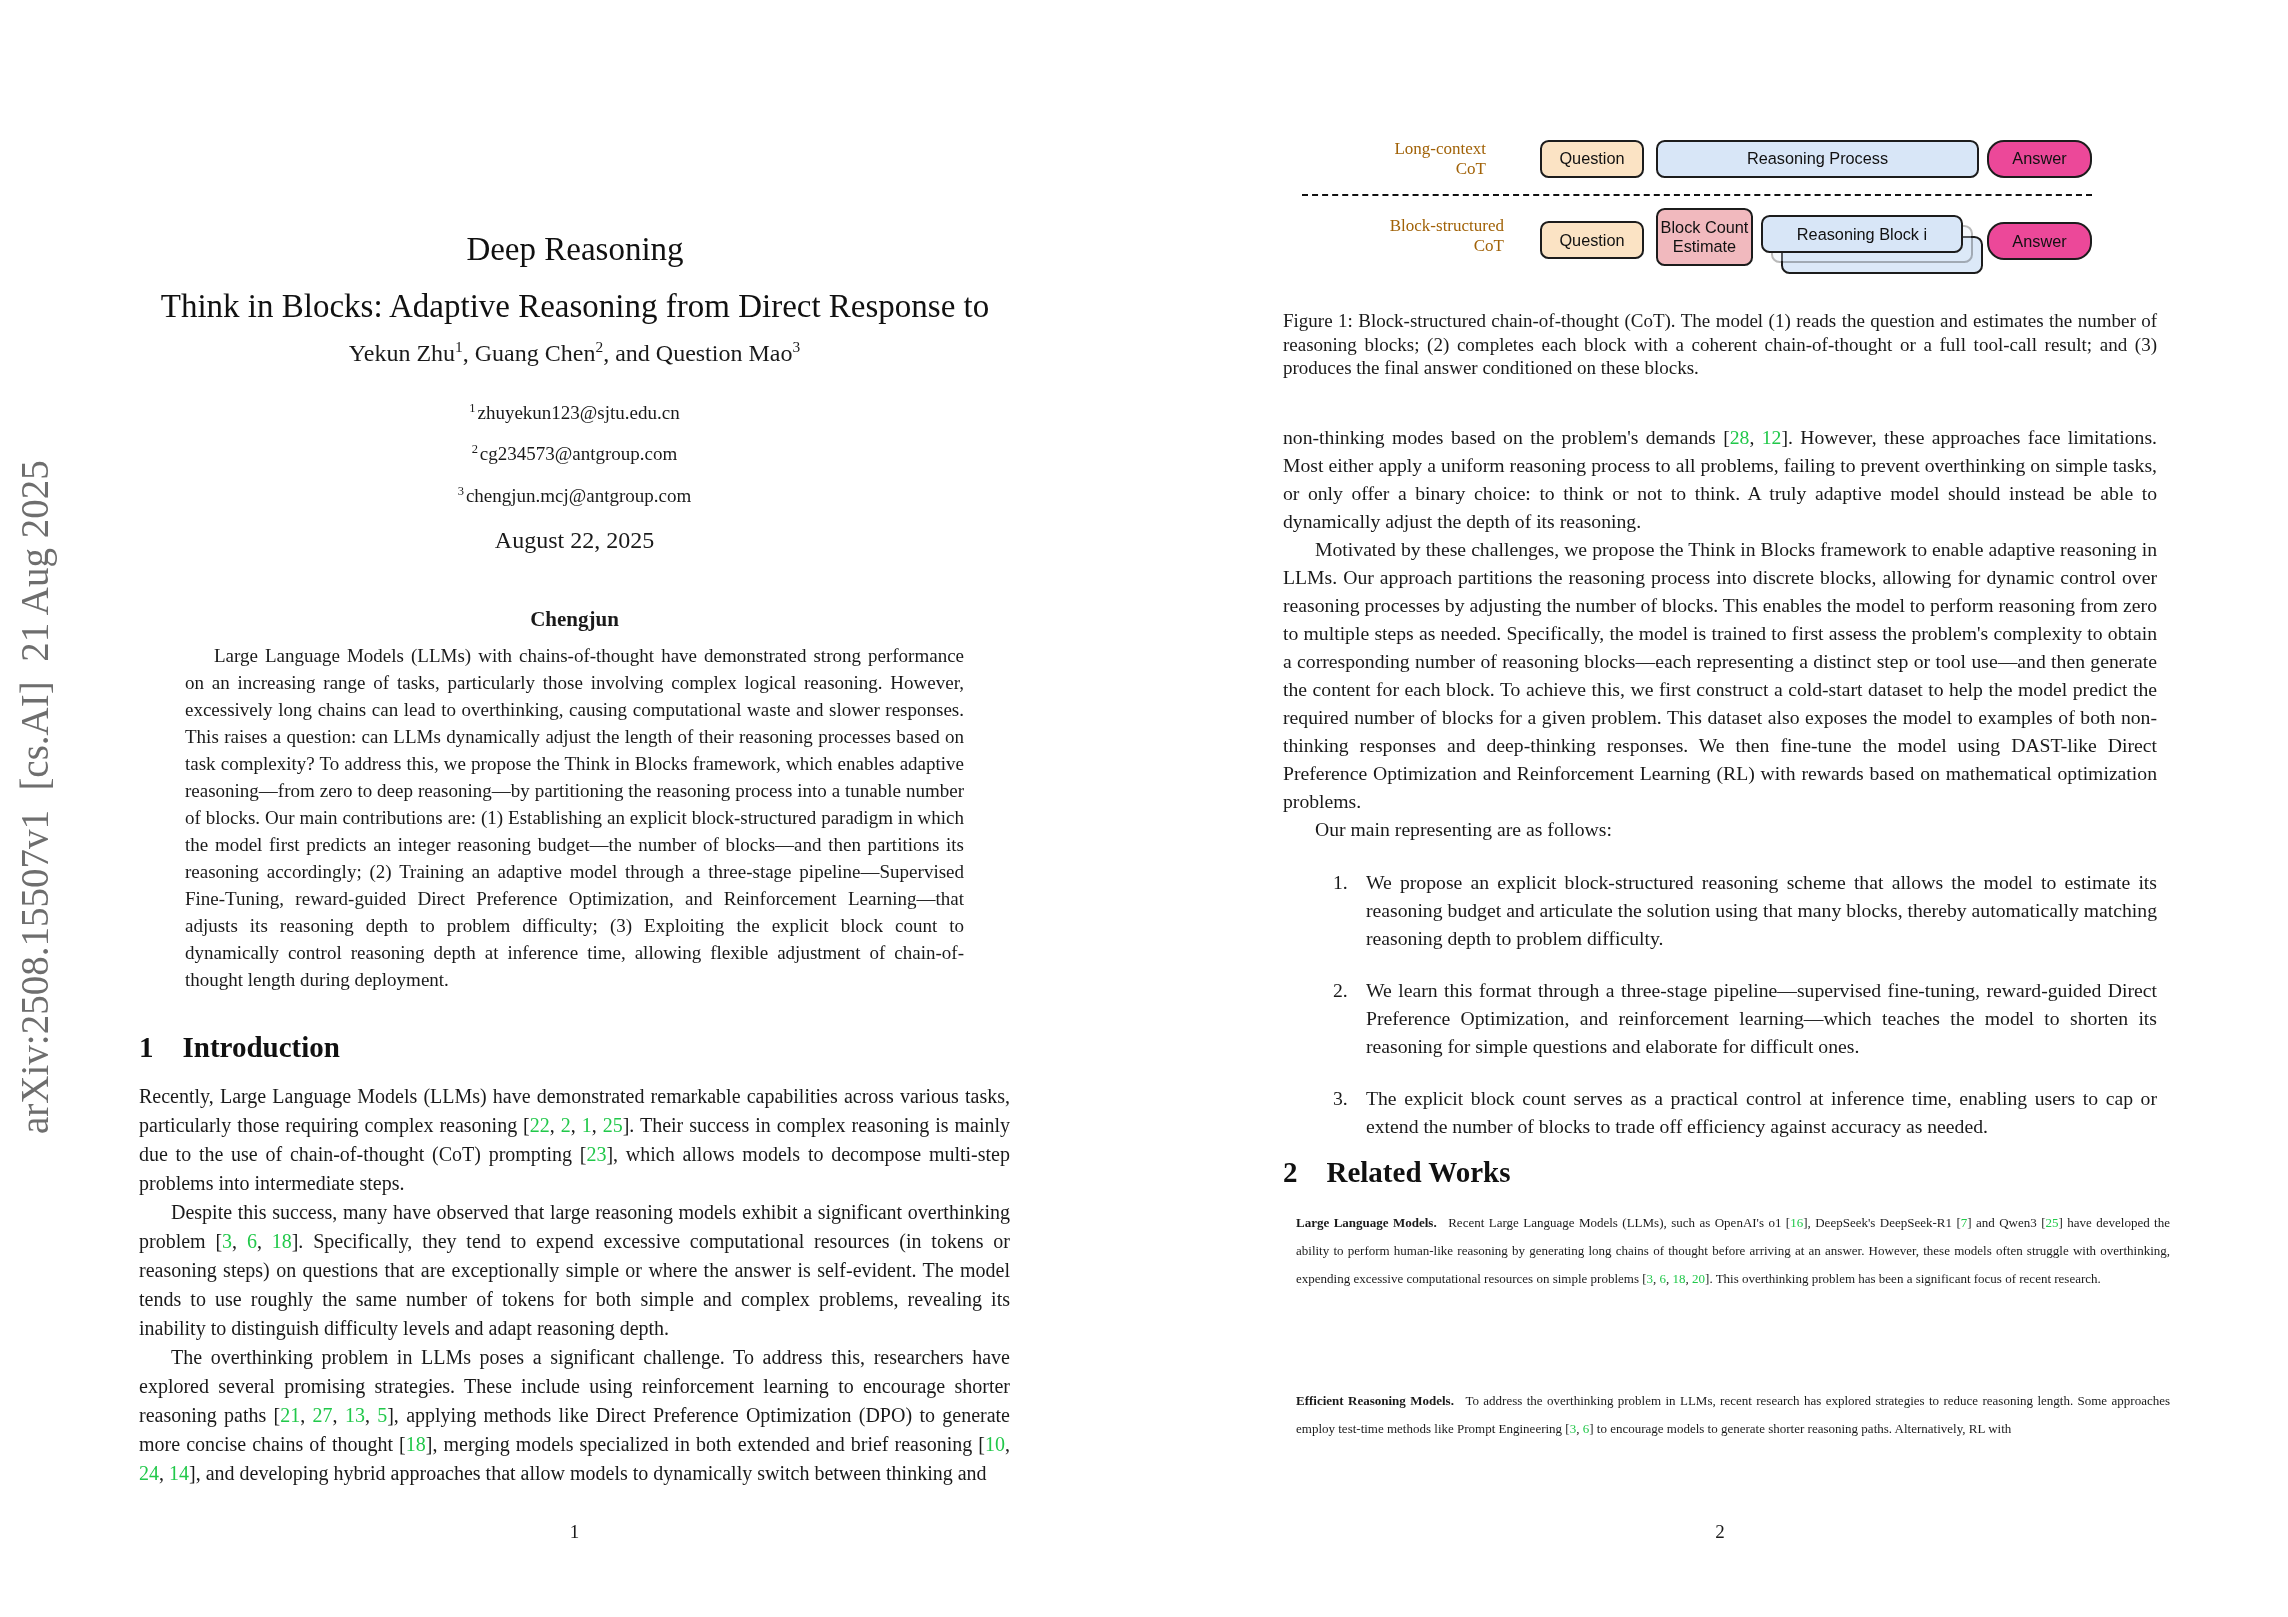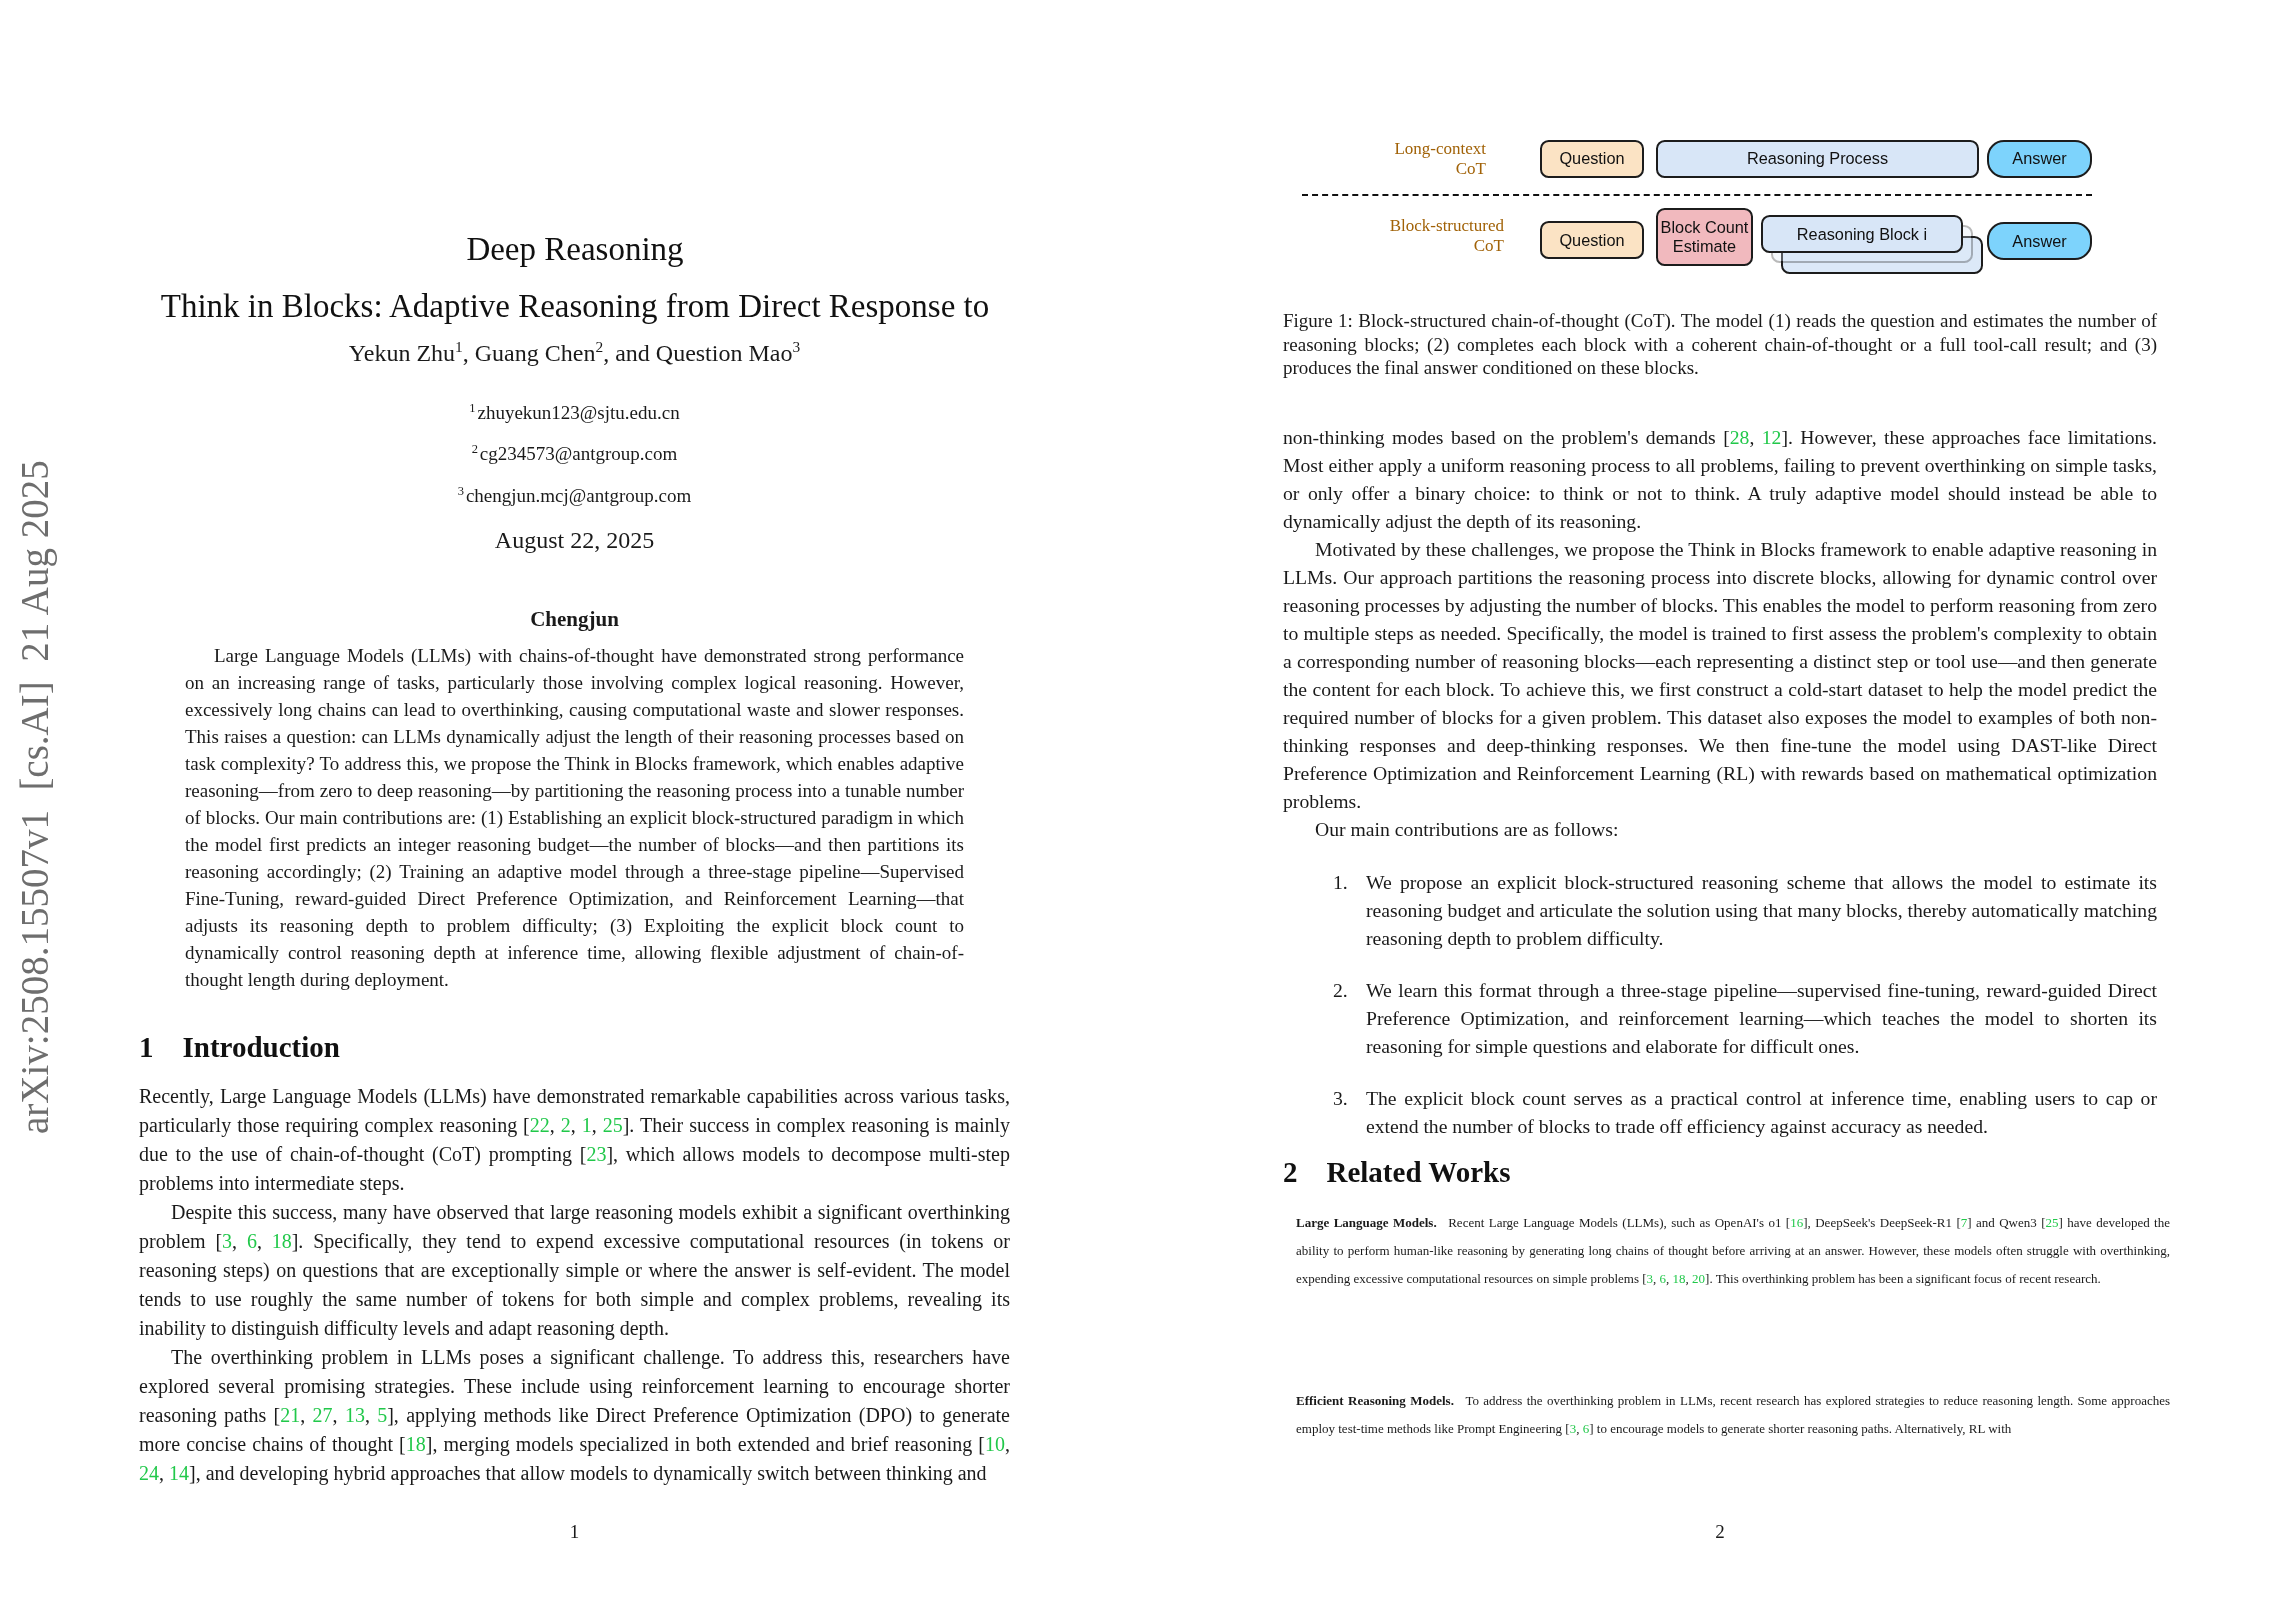--- a/index.html
+++ b/index.html
@@ -48,21 +48,21 @@
   
   .figure{position:absolute;top:133px;left:0;width:874px;height:163px;
           font-family:"Liberation Sans",sans-serif;}
   .fig-row-label{position:absolute;text-align:right;
                  font-family:"Liberation Serif",serif;font-size:17px;line-height:20px;color:#a16207;}
   .fbox{position:absolute;height:38px;box-sizing:border-box;border:2.4px solid #1c1c1c;
         border-radius:8.6px;display:flex;align-items:center;justify-content:center;
         font-size:16.3px;color:#111;text-align:center;line-height:19px;}
   .question{background:#FBE3C4;}
   .process{background:#D8E6F7;}
-  .answer{background:#7dd3fc;border-radius:17px;}
+  .answer{background:#ec4899;border-radius:17px;}
   .blockcount{background:#F1B9BE;}
   .rb{background:#D8E6F7;}
   .rb-back{background:#DCE9F8;}
   .ghost{opacity:0.30;}
   .fig-dash{position:absolute;left:19px;top:61px;width:790px;border-top:2.9px dashed #111;}
 
   .caption{position:absolute;top:309px;left:0;width:874px;
            font-size:19px;line-height:23.6px;text-align:justify;}
 
   .contributions{position:absolute;top:868px;left:0;width:874px;margin:0;padding:0;
@@ -143,21 +143,21 @@
       </div>
 
       <div class="fbox answer" style="left:704px;top:89px;width:105px;">Answer</div>
     </div>
 
     <div class="caption">Figure 1: Block-structured chain-of-thought (CoT). The model (1) reads the question and estimates the number of reasoning blocks; (2) completes each block with a coherent chain-of-thought or a full tool-call result; and (3) produces the final answer conditioned on these blocks.</div>
 
     <div class="body-text p2top">
       <p class="noindent">non-thinking modes based on the problem's demands [<span class="cite">28</span>, <span class="cite">12</span>]. However, these approaches face limitations. Most either apply a uniform reasoning process to all problems, failing to prevent overthinking on simple tasks, or only offer a binary choice: to think or not to think. A truly adaptive model should instead be able to dynamically adjust the depth of its reasoning.</p>
       <p>Motivated by these challenges, we propose the Think in Blocks framework to enable adaptive reasoning in LLMs. Our approach partitions the reasoning process into discrete blocks, allowing for dynamic control over reasoning processes by adjusting the number of blocks. This enables the model to perform reasoning from zero to multiple steps as needed. Specifically, the model is trained to first assess the problem's complexity to obtain a corresponding number of reasoning blocks—each representing a distinct step or tool use—and then generate the content for each block. To achieve this, we first construct a cold-start dataset to help the model predict the required number of blocks for a given problem. This dataset also exposes the model to examples of both non-thinking responses and deep-thinking responses. We then fine-tune the model using DAST-like Direct Preference Optimization and Reinforcement Learning (RL) with rewards based on mathematical optimization problems.</p>
-      <p>Our main contributions are as follows:</p>
+      <p>Our main representing are as follows:</p>
     </div>
 
     <ol class="contributions">
       <li>
         <span class="li-num">1.</span>
         <div class="li-text">We propose an explicit block-structured reasoning scheme that allows the model to estimate its reasoning budget and articulate the solution using that many blocks, thereby automatically matching reasoning depth to problem difficulty.</div>
       </li>
       <li>
         <span class="li-num">2.</span>
         <div class="li-text">We learn this format through a three-stage pipeline—supervised fine-tuning, reward-guided Direct Preference Optimization, and reinforcement learning—which teaches the model to shorten its reasoning for simple questions and elaborate for difficult ones.</div>

